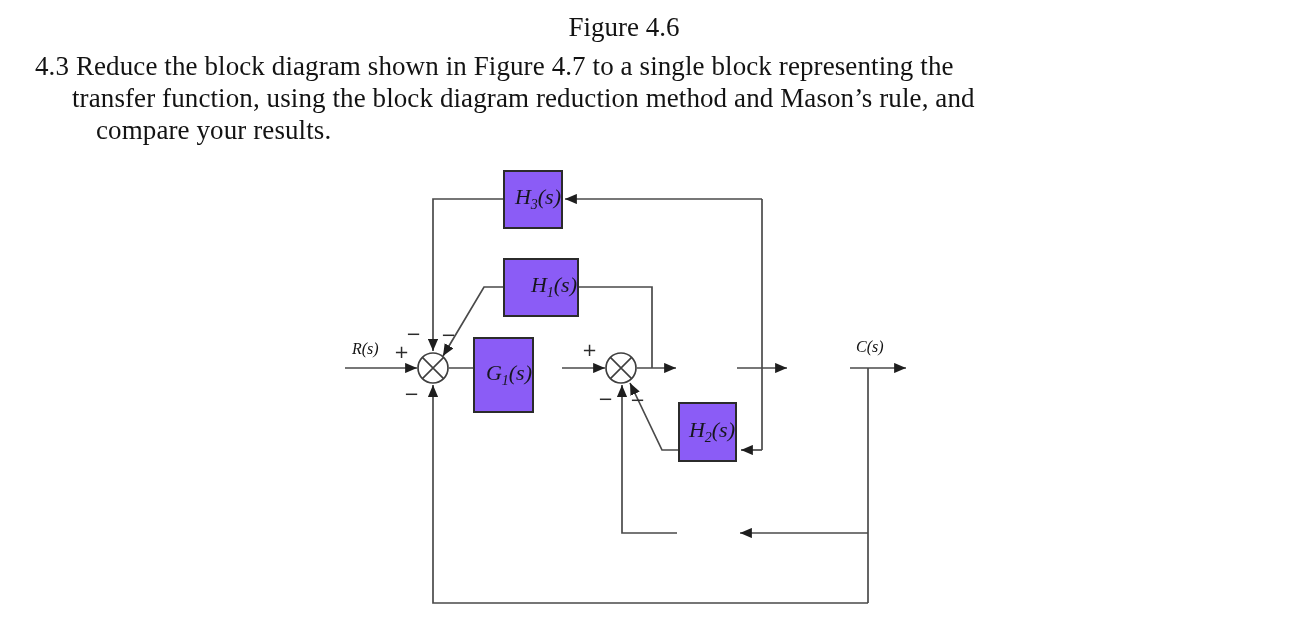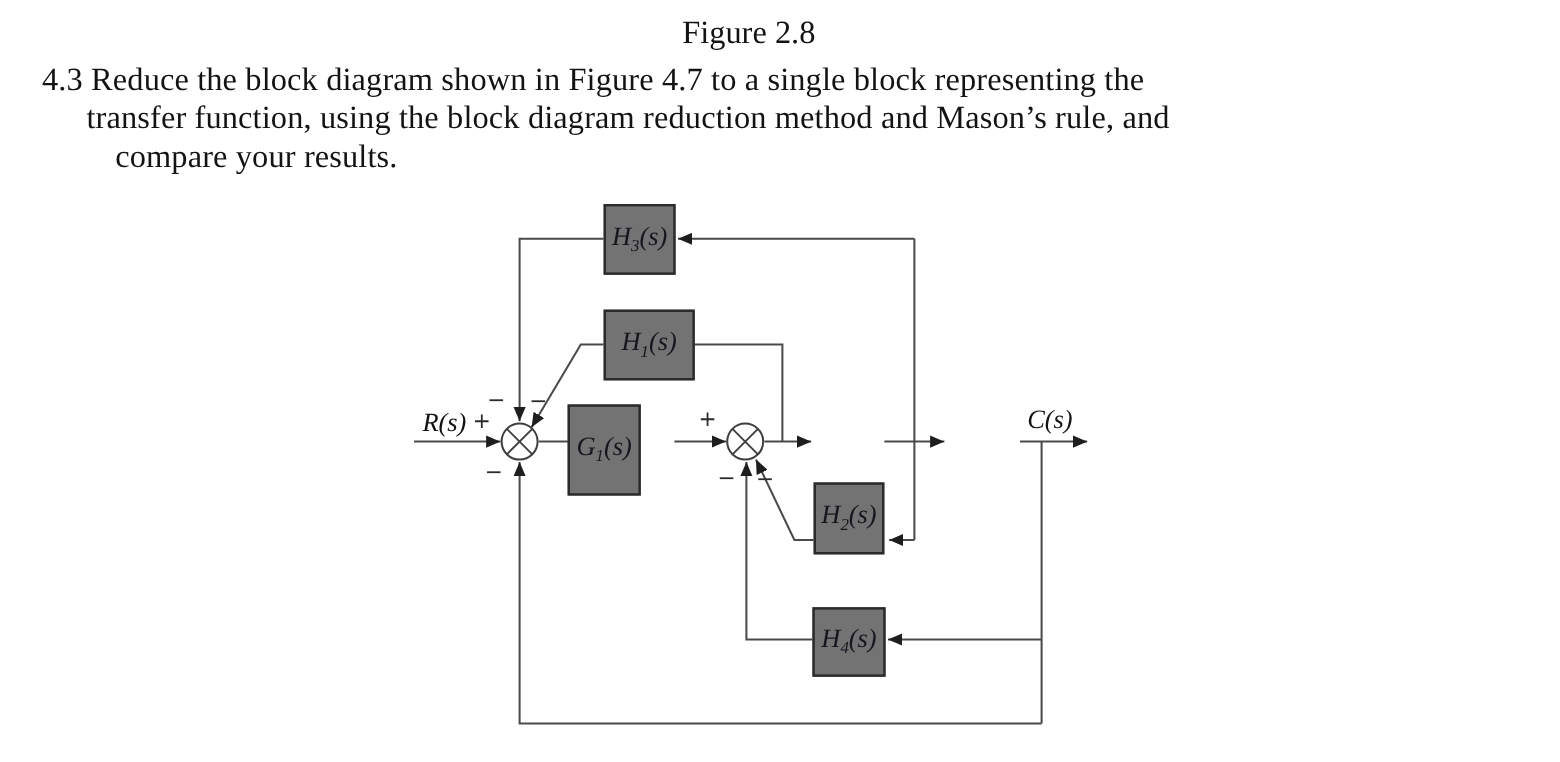--- a/index.html
+++ b/index.html
@@ -15,43 +15,43 @@
     position:absolute; font-size:27px; color:#131313; white-space:nowrap;
     letter-spacing:0.1px;
   }
   .pl1 { left:35px;  top:51px; }
   .pl2 { left:72px;  top:83px; }
   .pl3 { left:72px;  top:115px;margin-left:24px; }
 
   .diagram-svg { position:absolute; left:0; top:0; }
 
   .block {
-    position:absolute; box-sizing:border-box; background:#737373;
-    border:2px solid #2b2b2b; display:flex; align-items:center; justify-content:center;
+    position:absolute; box-sizing:border-box; background:#8b5cf6;
+    border:2px solid #2b2b2b; display:flex; align-items:center; justify-content:flex-end;
   }
   .blabel {
     font-style:italic; font-size:22px; color:#16161e; white-space:nowrap; line-height:1;
   }
   .blabel sub { font-size:14px; font-style:italic; }
 
   .siglabel {
-    position:absolute; font-style:italic; font-size:22px; color:#131313;
+    position:absolute; font-style:italic; font-size:16px; color:#131313;
     white-space:nowrap; line-height:1;
   }
   .sign {
     position:absolute; font-size:18px; color:#2b2b2b; line-height:1;
     font-family:"DejaVu Sans", sans-serif;
   }
 </style>
 </head>
 <body>
 
 <div class="page">
 
-  <div class="figure-caption">Figure 2.8</div>
+  <div class="figure-caption">Figure 4.6</div>
 
   <div>
     <div class="pline pl1">4.3 Reduce the block diagram shown in Figure 4.7 to a single block representing the</div>
     <div class="pline pl2">transfer function, using the block diagram reduction method and Mason’s rule, and</div>
     <div class="pline pl3">compare your results.</div>
   </div>
 
   <svg class="diagram-svg" width="1300" height="635" viewBox="0 0 1300 635">
     <defs>
       <marker id="arrow" markerWidth="7" markerHeight="6" refX="7" refY="3" orient="auto" markerUnits="strokeWidth">
@@ -100,23 +100,20 @@
   </div>
   <div class="block" style="left:503px;top:258px;width:76px;height:59px">
     <span class="blabel"><span>H</span><sub>1</sub><span>(s)</span></span>
   </div>
   <div class="block" style="left:473px;top:337px;width:61px;height:76px">
     <span class="blabel"><span>G</span><sub>1</sub><span>(s)</span></span>
   </div>
   <div class="block" style="left:678px;top:402px;width:59px;height:60px">
     <span class="blabel"><span>H</span><sub>2</sub><span>(s)</span></span>
   </div>
-  <div class="block" style="left:677px;top:506px;width:61px;height:58px">
-    <span class="blabel"><span>H</span><sub>4</sub><span>(s)</span></span>
-  </div>
 
   <span class="siglabel" style="left:352px;top:341px">R(s)</span>
   <span class="siglabel" style="left:856px;top:339px">C(s)</span>
 
   <span class="sign" style="left:394px;top:343px">+</span>
   <span class="sign" style="left:406px;top:325px">−</span>
   <span class="sign" style="left:441px;top:326px">−</span>
   <span class="sign" style="left:404px;top:385px">−</span>
   <span class="sign" style="left:582px;top:341px">+</span>
   <span class="sign" style="left:598px;top:390px">−</span>

